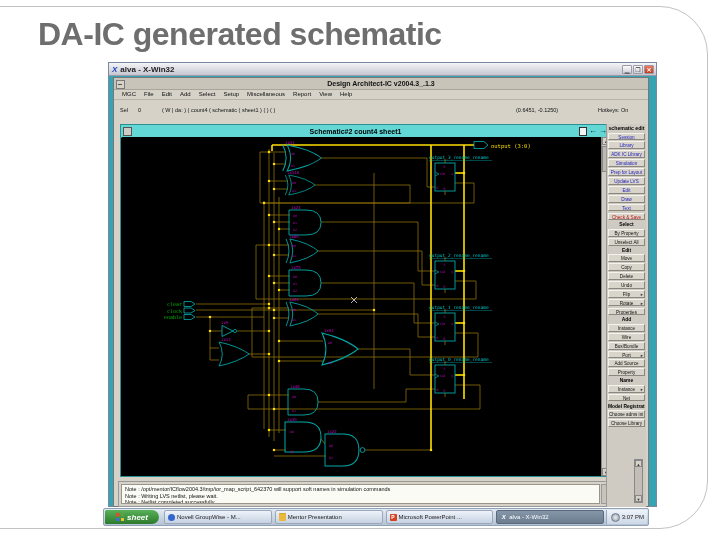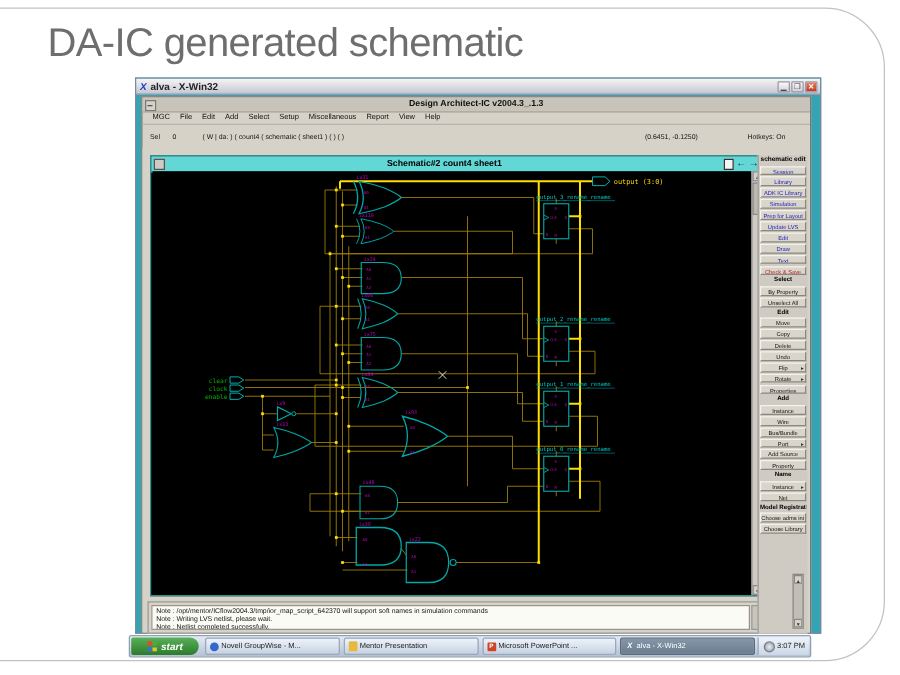--- a/index.html
+++ b/index.html
@@ -1,21 +1,21 @@
 <!DOCTYPE html>
 <html><head>
 <meta charset="utf-8">
 <style>
   html,body{margin:0;padding:0;background:#fff;}
   .slide{position:relative;width:720px;height:540px;background:#ffffff;overflow:hidden;
          font-family:"Liberation Sans",sans-serif;}
   
   .deco-ring{position:absolute;left:-60px;top:6px;width:766px;height:521px;
              border:1.5px solid #c2c2c2;border-radius:48px;z-index:0;}
-  .slide-title{position:absolute;left:38px;top:16px;font-size:32px;font-weight:400;
+  .slide-title{position:absolute;left:38px;top:16px;font-size:32px;font-weight:700;
                color:#6e6e6e;letter-spacing:-0.5px;z-index:2;}
 
   
   .xwin{position:absolute;left:108px;top:62px;width:549px;height:445px;z-index:1;
         border:1px solid #7a88a0;background:#35a3b2;box-sizing:border-box;}
   .xwin-titlebar{position:absolute;left:0;top:0;right:0;height:13px;
         background:linear-gradient(#f4f4f6,#c6c6d2);border-bottom:1px solid #9a9aa8;
         display:flex;align-items:center;padding:0 2px;box-sizing:border-box;}
   .xwin-icon{font-size:8px;font-weight:bold;font-style:italic;color:#1a3fbf;margin:0 3px 0 1px;line-height:9px;}
   .xwin-title{font-size:8px;font-weight:bold;color:#222;flex:1;white-space:nowrap;overflow:hidden;}
@@ -452,21 +452,21 @@
           </div>
         </div>
 
       </div>
     </div>
   </div>
 
   <div class="taskbar">
     <div class="startbtn">
       <span class="start-flag"></span>
-      <span class="start-label">start</span>
+      <span class="start-label">sheet</span>
     </div>
     <div class="tasks">
         <div class="task">
           <span class="ticon ticon-groupwise"></span>
           <span class="tlabel">Novell GroupWise - M...</span>
         </div>
         <div class="task">
           <span class="ticon ticon-folder"></span>
           <span class="tlabel">Mentor Presentation</span>
         </div>

